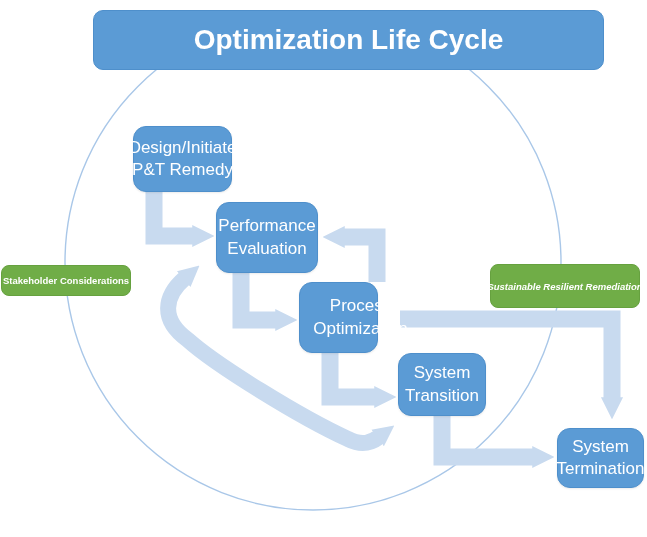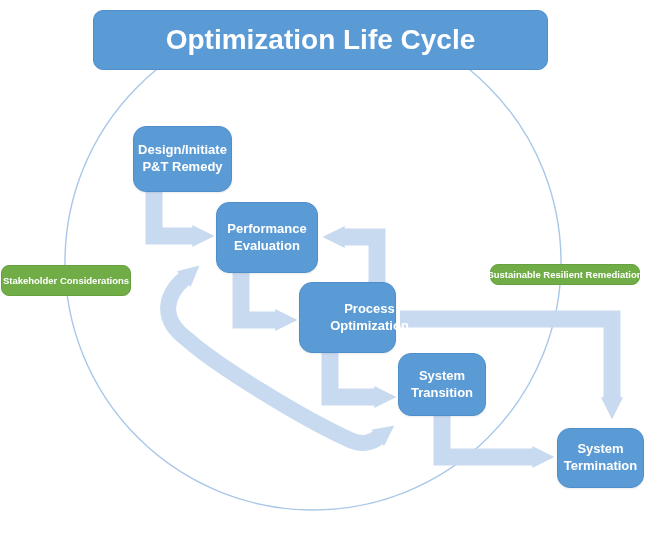--- a/index.html
+++ b/index.html
@@ -12,28 +12,28 @@
   }
   #arrow-layer{position:absolute;left:0;top:0;width:647px;height:537px;}
   .stage{
     position:absolute;
     background:#5B9BD5;
     border:1px solid #4E8FCB;
     border-radius:13px;
     color:#ffffff;
     display:flex;align-items:center;justify-content:center;
     text-align:center;
-    font-size:13px;font-weight:700;line-height:1.3;
+    font-size:17px;font-weight:400;line-height:1.3;
     white-space:pre-line;
     box-sizing:border-box;
     box-shadow:0 1px 2px rgba(0,0,0,0.08);
   }
   .title-banner{
     position:absolute;
-    left:93px;top:10px;width:455px;height:60px;
+    left:93px;top:10px;width:511px;height:60px;
     background:#5B9BD5;
     border:1px solid #4E8FCB;
     border-radius:10px;
     color:#ffffff;
     display:flex;align-items:center;justify-content:center;
     font-size:28px;font-weight:600;
     box-sizing:border-box;
   }
   .consideration{
     position:absolute;
@@ -42,25 +42,25 @@
     border-radius:8px;
     color:#ffffff;
     display:flex;align-items:center;justify-content:center;
     text-align:center;
     font-size:9.5px;font-weight:600;
     white-space:nowrap;
     box-sizing:border-box;
   }
   #stage-design{left:133px;top:126px;width:99px;height:66px;}
   #stage-performance{left:216px;top:202px;width:102px;height:71px;}
-  #stage-process{left:299px;top:282px;width:97px;height:71px;padding-left:44px;}
+  #stage-process{left:299px;top:282px;width:79px;height:71px;padding-left:44px;}
   #stage-transition{left:398px;top:353px;width:88px;height:63px;}
   #stage-termination{left:557px;top:428px;width:87px;height:60px;}
   #consideration-stakeholder{left:1px;top:265px;width:130px;height:31px;}
-  #consideration-sustainable{left:490px;top:264px;width:150px;height:21px;}
+  #consideration-sustainable{left:490px;top:264px;width:150px;height:44px;font-style:italic;}
   #consideration-regulatory{left:264px;top:502px;width:121px;height:31px;}
 </style>
 </head>
 <body>
 
 <div id="canvas">
 
   <svg id="arrow-layer" viewBox="0 0 647 537" xmlns="http://www.w3.org/2000/svg">
     <defs>
       <marker id="head" viewBox="0 0 10 10" refX="0.8" refY="5" markerWidth="1.3" markerHeight="2.3" orient="auto-start-reverse">

